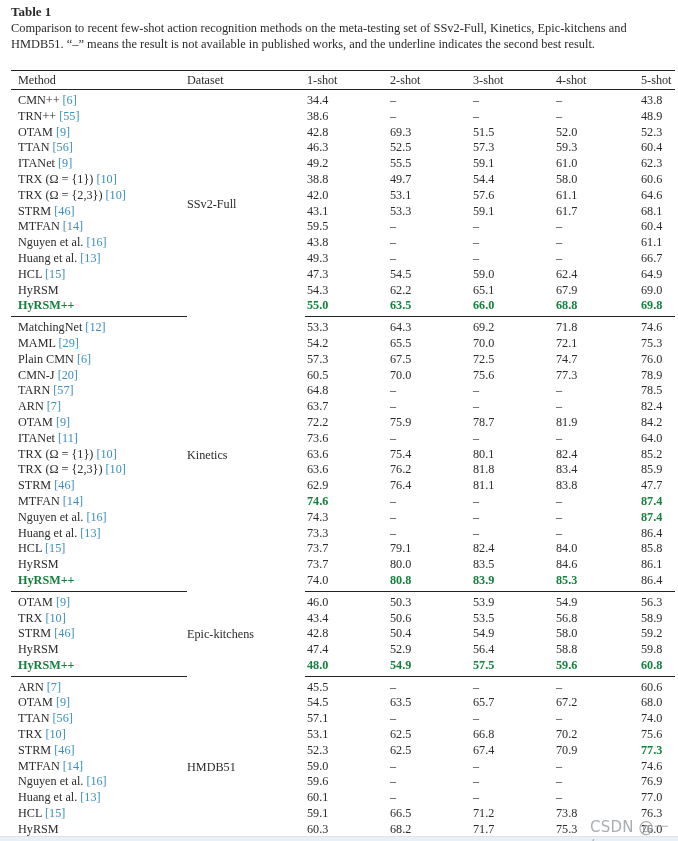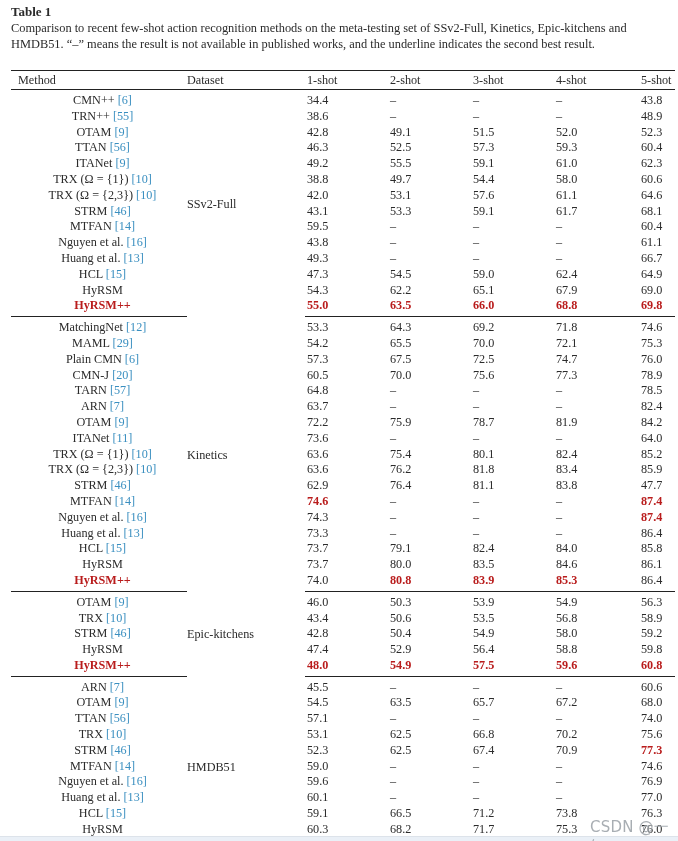--- a/index.html
+++ b/index.html
@@ -15,26 +15,26 @@
   th, td { padding: 0; height: 15.8px; line-height: 15.8px; font-weight: normal; text-align: left; vertical-align: middle; white-space: nowrap; }
   thead tr th { border-top: 1.5px solid #222; border-bottom: 1px solid #222; height: 18px; line-height: 18px; }
   col.c-method { width: 176px; }
   col.c-dataset { width: 118px; }
   col.c-s1 { width: 83px; }
   col.c-s2 { width: 83px; }
   col.c-s3 { width: 83px; }
   col.c-s4 { width: 85px; }
   col.c-s5 { width: 36px; }
   th.num, td.num { padding-left: 2px; }
-  td.method { padding-left: 7px; text-align: center; }
+  td.method { padding-left: 7px; }
   th.method { padding-left: 7px; }
   tr.group-first td { padding-top: 3px; }
   tr.group-last td { border-bottom: 1px solid #222; padding-bottom: 2px; }
   .ref { color: #3a8fc0; }
-  .bold { font-weight: bold; color: #b91c1c; }
+  .bold { font-weight: bold; color: #15803d; }
   .ul { text-decoration-thickness: 1px; text-underline-offset: 2px; }
   .dataset-cell { vertical-align: middle; font-family: Liberation Serif, serif; }
   .bottom-bar { position: absolute; left: 0; right: 0; top: 836px; height: 5px; background: #eaf0f7; border-top: 1px solid #dde3ea; }
   .watermark {
     position: absolute; left: 590px; top: 818px;
     font-family: "DejaVu Sans", sans-serif; font-size: 15px; color: #9aa0a6;
     opacity: 0.85; letter-spacing: 0.2px;
   }
 </style>
 </head>
@@ -80,21 +80,21 @@
           <td class="method"><span>TRN++</span> <span class="ref">[55]</span></td>
           <td class="num"><span>38.6</span></td>
           <td class="num"><span>–</span></td>
           <td class="num"><span>–</span></td>
           <td class="num"><span>–</span></td>
           <td class="num"><span>48.9</span></td>
         </tr>
         <tr>
           <td class="method"><span>OTAM</span> <span class="ref">[9]</span></td>
           <td class="num"><span>42.8</span></td>
-          <td class="num"><span>49.1</span></td>
+          <td class="num"><span>69.3</span></td>
           <td class="num"><span>51.5</span></td>
           <td class="num"><span>52.0</span></td>
           <td class="num"><span>52.3</span></td>
         </tr>
         <tr>
           <td class="method"><span>TTAN</span> <span class="ref">[56]</span></td>
           <td class="num"><span>46.3</span></td>
           <td class="num"><span>52.5</span></td>
           <td class="num"><span>57.3</span></td>
           <td class="num"><span>59.3</span></td>

